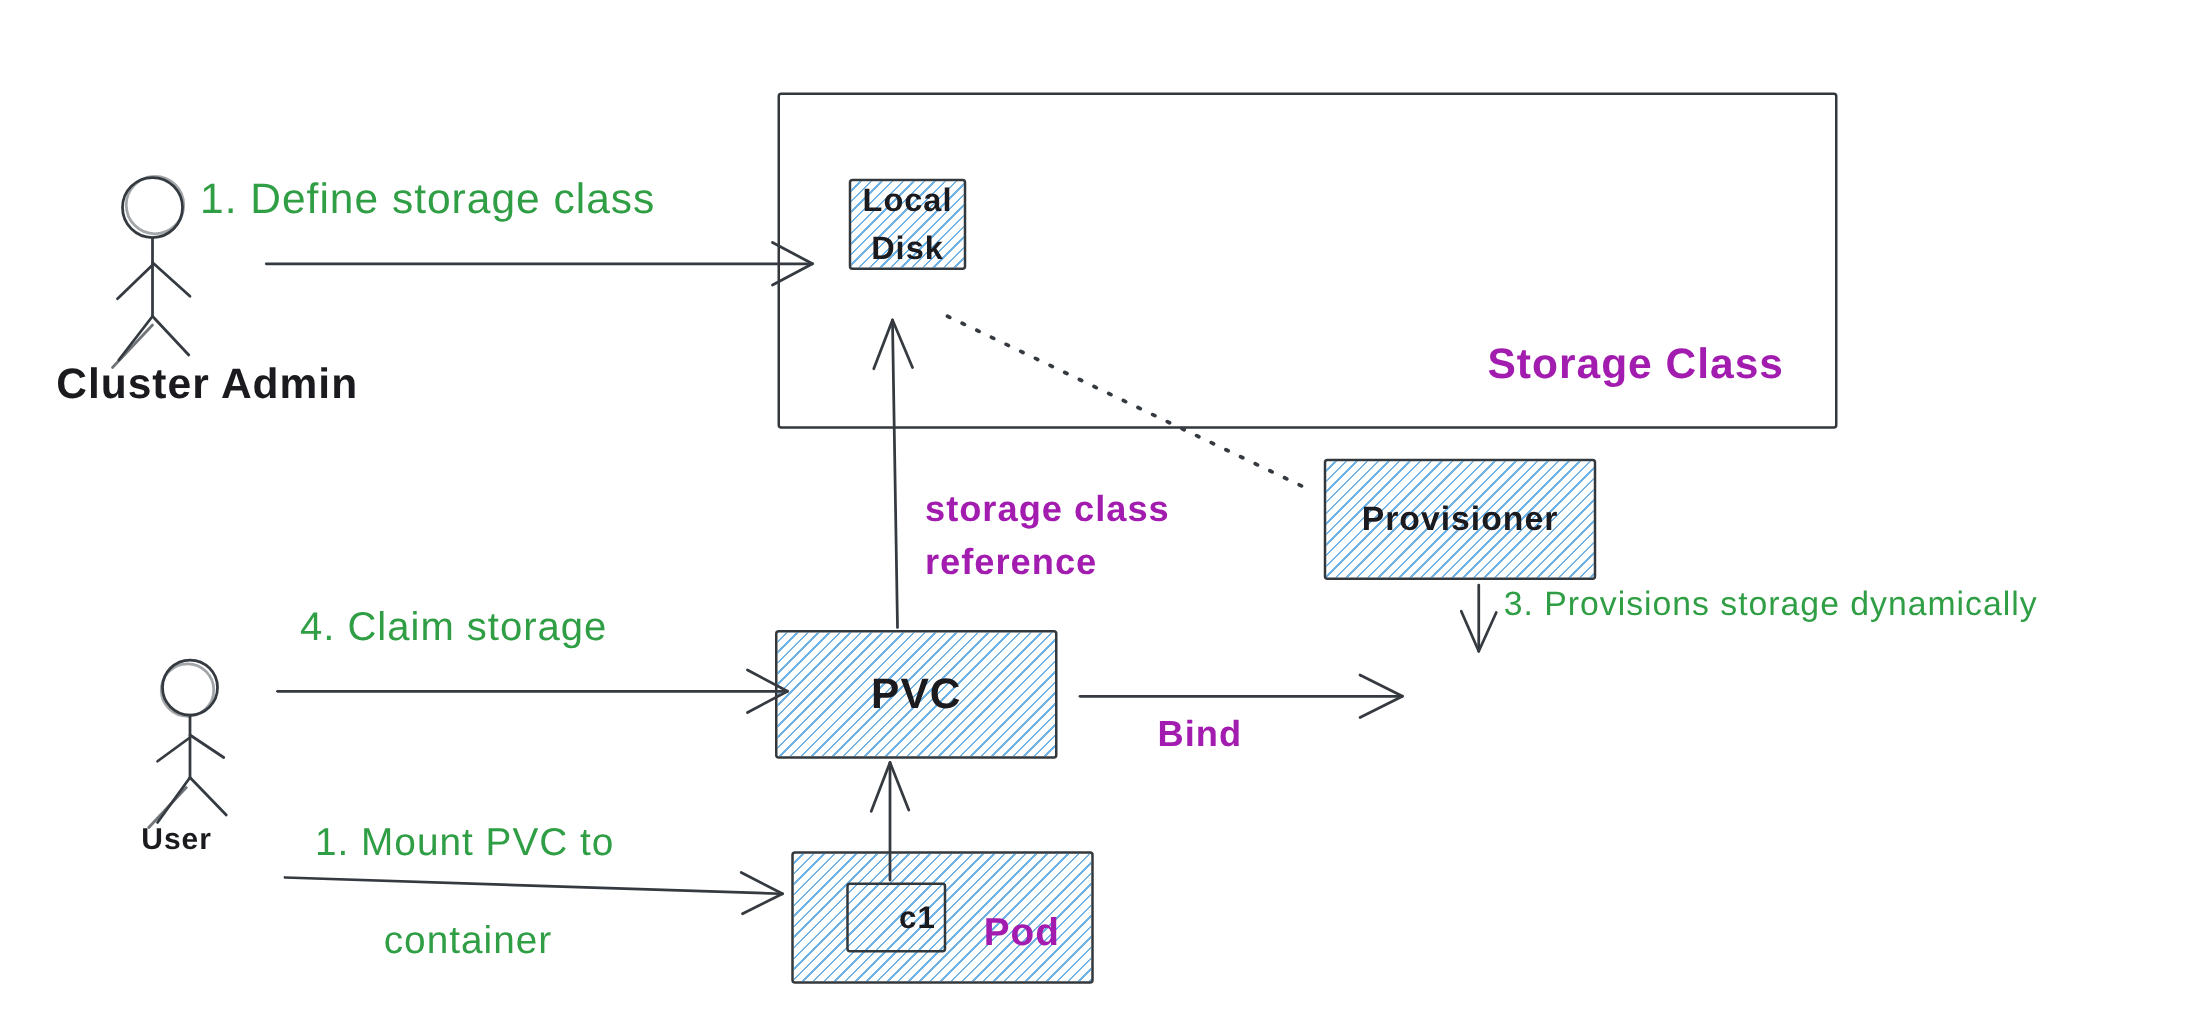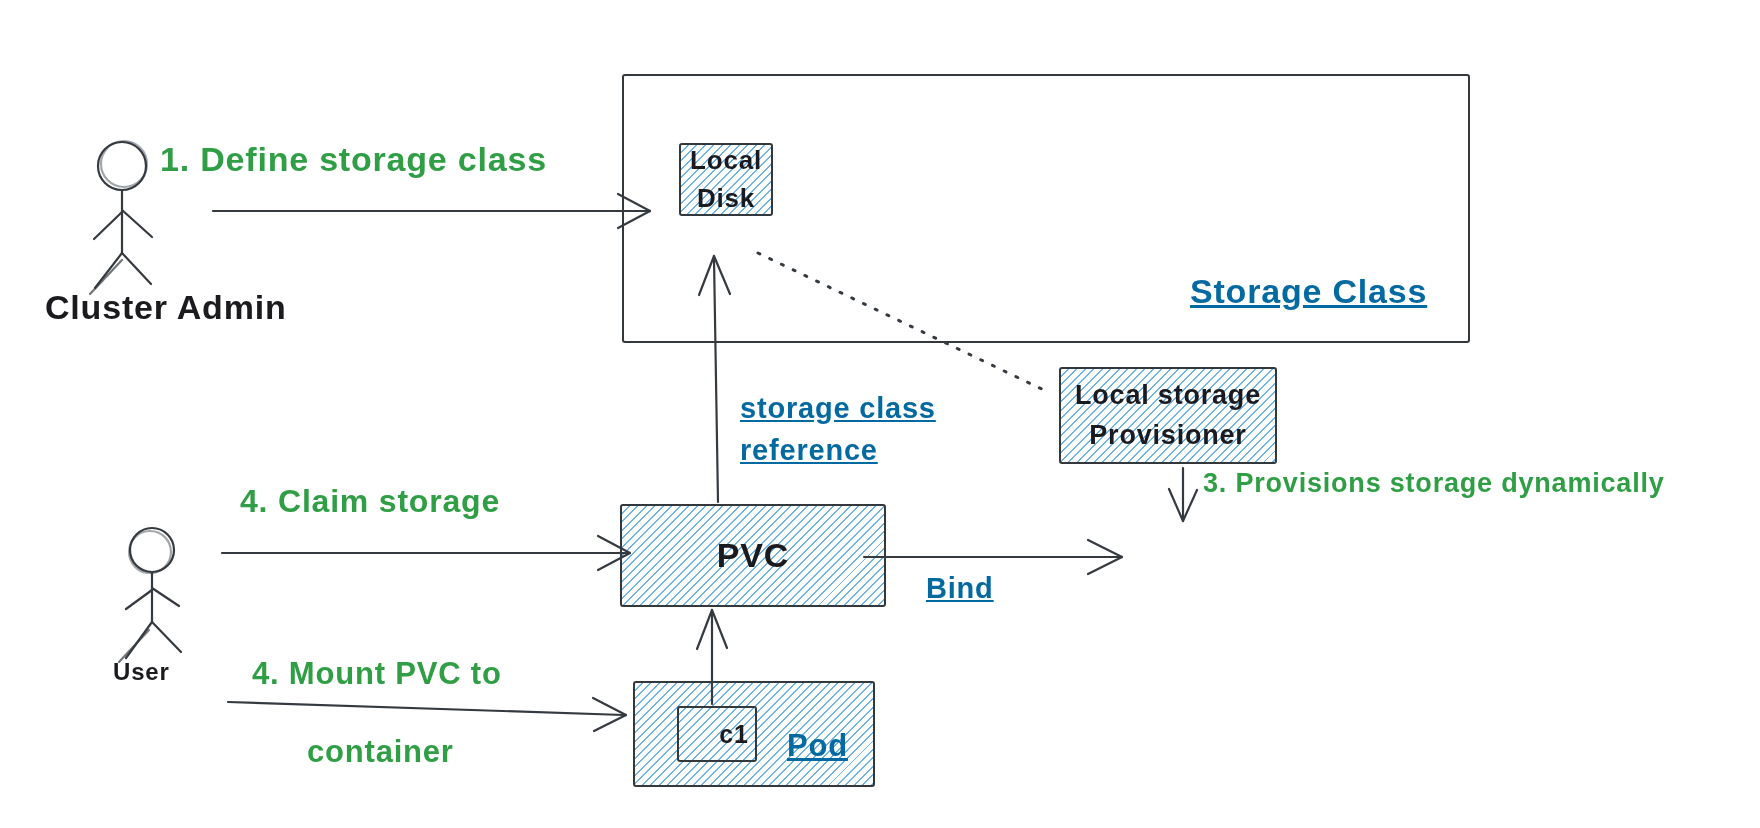--- a/index.html
+++ b/index.html
@@ -12,46 +12,45 @@
   .hatch{
     background-color:#ffffff;
     background-image:repeating-linear-gradient(135deg,
       rgba(111,178,229,0) 0px, rgba(111,178,229,0) 4.6px,
       #6fb2e5 4.6px, #6fb2e5 6px);
   }
   .outline{background:transparent;}
   svg.overlay{position:absolute;left:0;top:0;z-index:2;pointer-events:none;}
   .lbl{position:absolute;z-index:3;white-space:nowrap;letter-spacing:0.8px;}
   .node-text{color:#1b1b1f;text-align:center;line-height:1.45;letter-spacing:0.8px;z-index:3;}
-  .green{color:#2f9e44;font-weight:bold;}
-  .crimson{color:#0369a1;font-weight:bold;text-decoration:underline;}
+  .green{color:#2f9e44;font-weight:normal;}
+  .crimson{color:#a21caf;font-weight:bold;}
   .black{color:#1b1b1f;font-weight:bold;}
 </style>
 </head>
 <body>
 
 <div id="canvas">
 
   <div class="box outline" style="left:622px;top:74px;width:848px;height:269px;"></div>
 
   <div class="box hatch" style="left:679px;top:143px;width:94px;height:73px;">
     <div class="node-text" style="font-size:26px;font-weight:bold;">
       <div>Local</div>
       <div>Disk</div>
     </div>
   </div>
 
   <div class="box hatch" style="left:1059px;top:367px;width:218px;height:97px;">
     <div class="node-text" style="font-size:27px;font-weight:bold;">
-      <div>Local storage</div>
       <div>Provisioner</div>
     </div>
   </div>
 
-  <div class="box hatch" style="left:620px;top:504px;width:266px;height:103px;">
+  <div class="box hatch" style="left:620px;top:504px;width:226px;height:103px;">
     <div class="node-text" style="font-size:34px;font-weight:bold;">PVC</div>
   </div>
 
 
   <div class="box hatch" style="left:633px;top:681px;width:242px;height:106px;"></div>
 
   <div class="box outline" style="left:677px;top:706px;width:80px;height:56px;">
     <div class="node-text" style="font-size:25px;font-weight:bold;margin-left:34px;">c1</div>
   </div>
 
@@ -125,21 +124,21 @@
       <path d="M758 253 L1048 392" stroke-width="3" stroke-dasharray="2 11"></path>
     </g>
   </svg>
 
   <div class="lbl black" style="left:45px;top:288px;font-size:34px;">Cluster Admin</div>
   <div class="lbl black" style="left:113px;top:658px;font-size:24px;">User</div>
 
   <div class="lbl green" style="left:160px;top:140px;font-size:34px;">1. Define storage class</div>
   <div class="lbl green" style="left:240px;top:483px;font-size:32px;">4. Claim storage</div>
   <div class="lbl green" style="left:1203px;top:468px;font-size:27px;">3. Provisions storage dynamically</div>
-  <div class="lbl green" style="left:252px;top:656px;font-size:31px;">4. Mount PVC to</div>
+  <div class="lbl green" style="left:252px;top:656px;font-size:31px;">1. Mount PVC to</div>
   <div class="lbl green" style="left:307px;top:734px;font-size:31px;">container</div>
 
   <div class="lbl crimson" style="left:1190px;top:272px;font-size:34px;">Storage Class</div>
   <div class="lbl crimson" style="left:787px;top:728px;font-size:31px;">Pod</div>
 
   <div class="lbl crimson" style="left:740px;top:392px;font-size:29px;">storage class</div>
   <div class="lbl crimson" style="left:740px;top:434px;font-size:29px;">reference</div>
   <div class="lbl crimson" style="left:926px;top:572px;font-size:29px;">Bind</div>
 
 </div>

